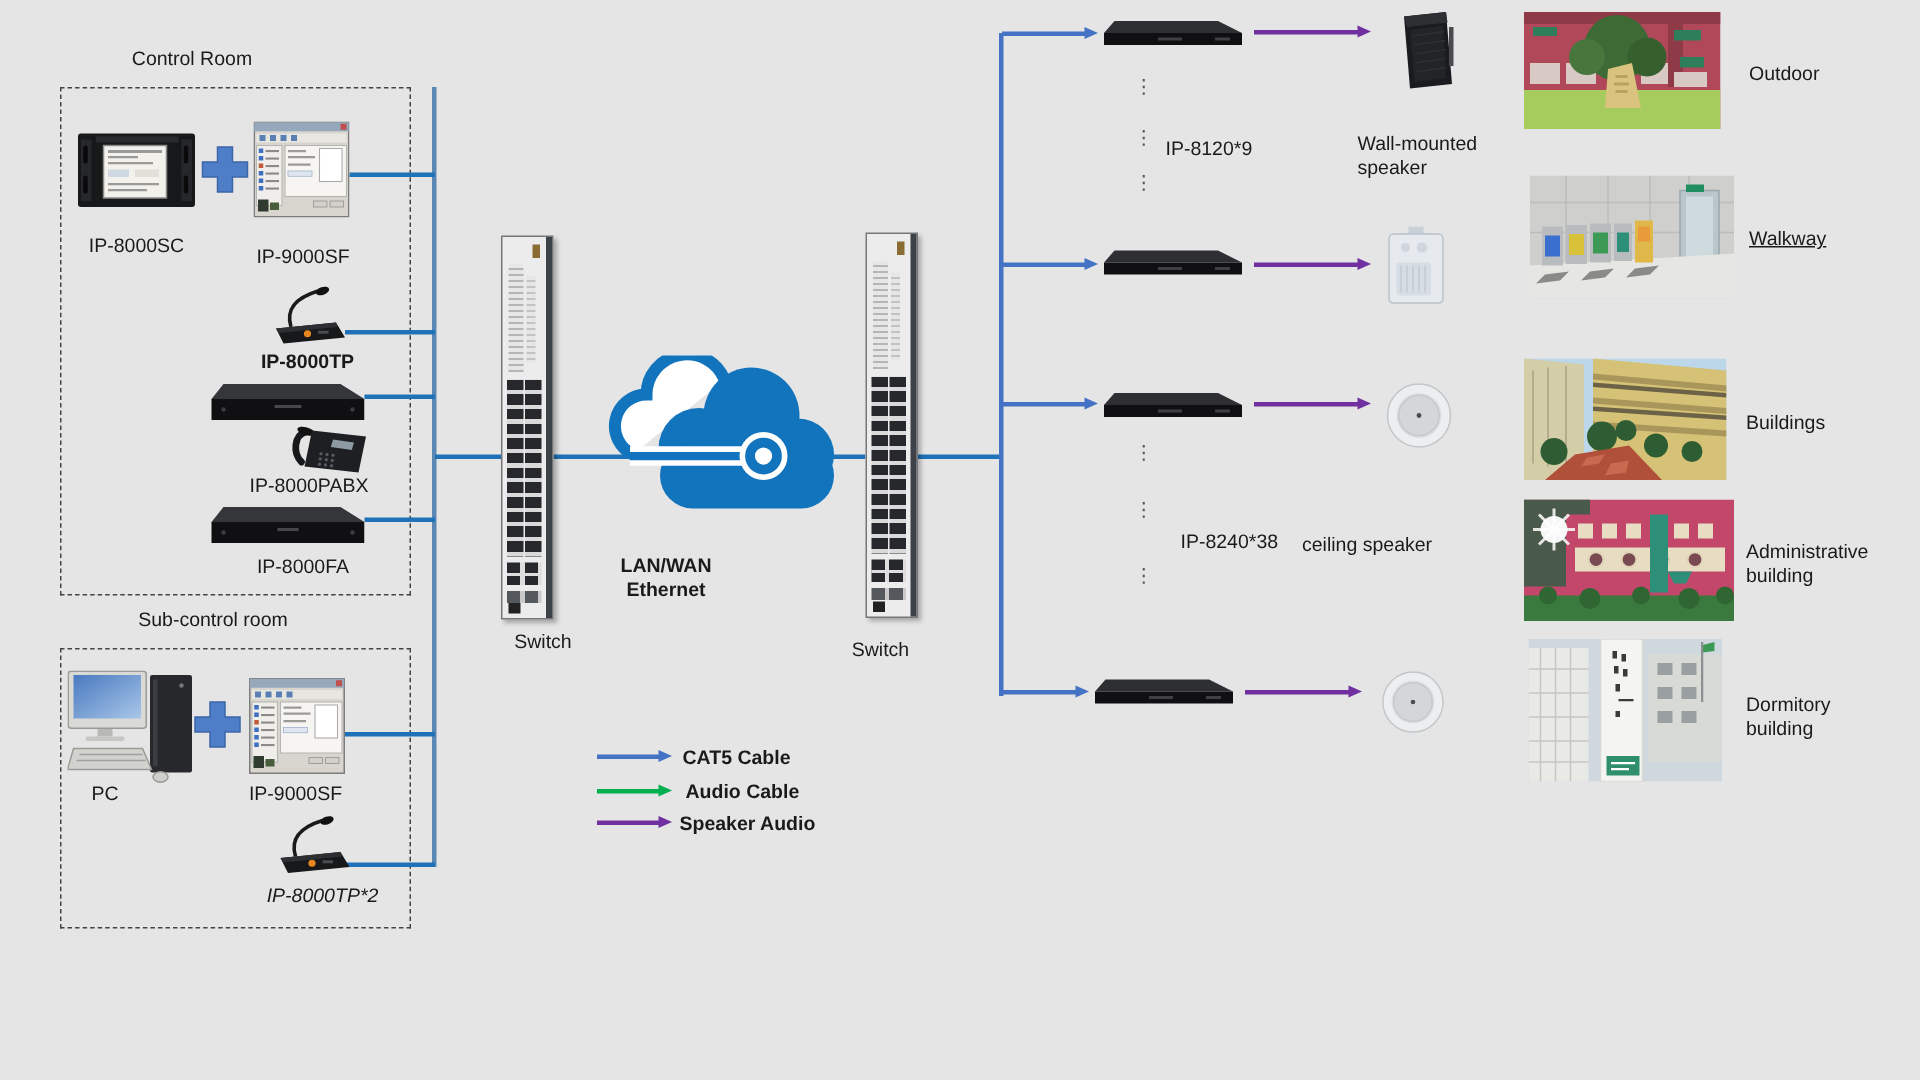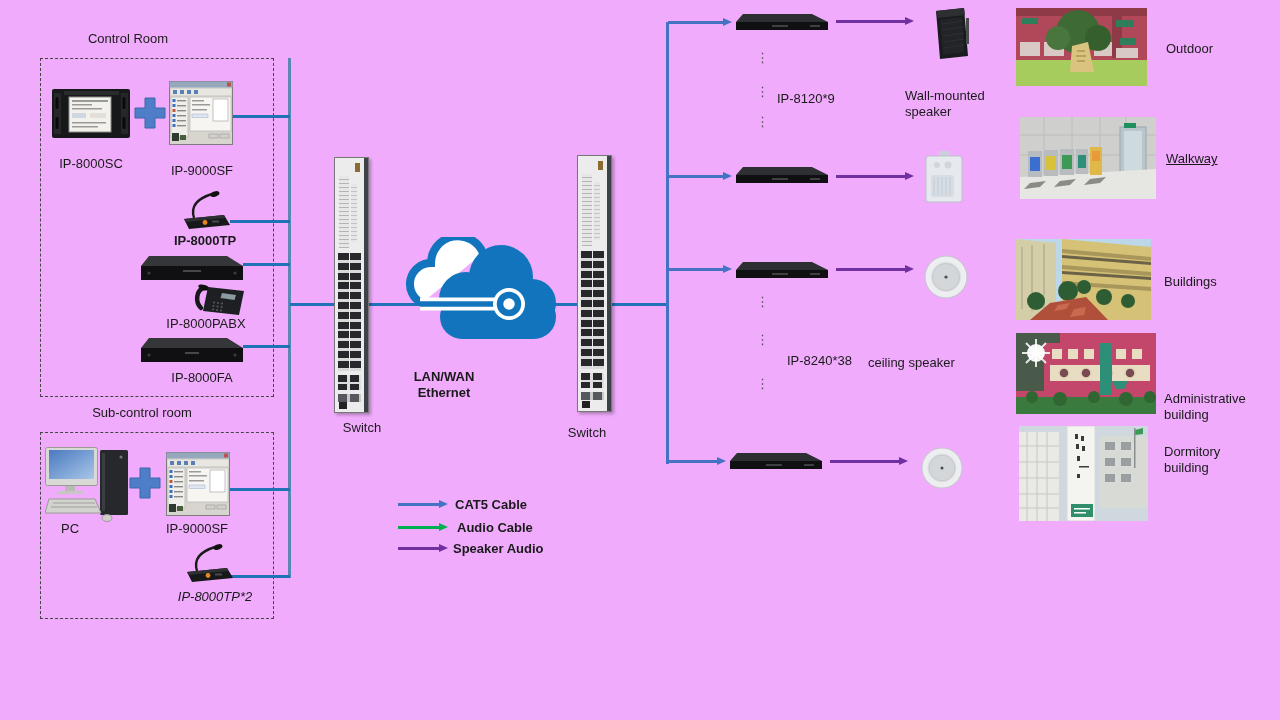--- a/index.html
+++ b/index.html
@@ -1,16 +1,16 @@
 <!DOCTYPE html>
 <html><head>
 <meta charset="utf-8">
 <style>
   html,body{margin:0;padding:0;background:#fff;}
-  #canvas{position:relative;width:1280px;height:720px;background:#f0abfc;overflow:hidden;
+  #canvas{position:relative;width:1280px;height:720px;background:#e5e5e5;overflow:hidden;
           font-family:"Liberation Sans",sans-serif;color:#1a1a1a;}
   .abs{position:absolute;}
   .lbl{position:absolute;font-size:13px;line-height:16px;color:#1a1a1a;}
   .ctr{text-align:center;}
   .bold{font-weight:bold;}
   .dashed-box{position:absolute;border:1px dashed #444;}
   .ln{position:absolute;background:#1f72b8;}
   .busL{position:absolute;width:3px;background:#5b87b5;}
   .busR{position:absolute;width:3px;background:#4472c4;}
   .arrow{position:absolute;height:9px;}
@@ -546,21 +546,21 @@
       </g>
     <rect x="0" y="64" width="140" height="17" fill="#3a7a3e"></rect>
     <g fill="#2f6632">
         <circle cx="16" cy="64" r="6"></circle>
         <circle cx="44" cy="66" r="7"></circle>
         <circle cx="78" cy="64" r="6"></circle>
         <circle cx="110" cy="66" r="7"></circle>
         <circle cx="134" cy="64" r="6"></circle>
       </g>
   </svg>
-  <div class="lbl" style="left:1164px;top:360px;width:110px;margin-top:31px;">Administrative building</div>
+  <div class="lbl" style="left:1164px;top:360px;width:110px;">Administrative building</div>
 
   <svg class="abs" style="left:1019px;top:426px;" width="129" height="95" viewBox="0 0 129 95">
     <rect width="129" height="95" fill="#cfd8de"></rect>
     <rect x="0" y="6" width="40" height="89" fill="#e9e9e6"></rect>
     <g stroke="#c6c6c2" stroke-width="1">
       <line x1="8" y1="6" x2="8" y2="95"></line>
         <line x1="18" y1="6" x2="18" y2="95"></line>
         <line x1="28" y1="6" x2="28" y2="95"></line>
       <line x1="0" y1="20" x2="40" y2="20"></line>
         <line x1="0" y1="36" x2="40" y2="36"></line>
@@ -588,15 +588,15 @@
         <rect x="102" y="48" width="10" height="8"></rect>
       </g>
     <polygon points="116,4 124,2 124,8 116,9" fill="#3c9a56"></polygon>
     <rect x="115" y="2" width="1.5" height="40" fill="#8a8f92"></rect>
     <rect x="52" y="78" width="22" height="13" fill="#2f8f6a"></rect>
     <g fill="#ffffff">
         <rect x="55" y="82" width="16" height="1.5"></rect>
         <rect x="55" y="86" width="12" height="1.5"></rect>
       </g>
   </svg>
-  <div class="lbl" style="left:1164px;top:444px;width:100px;">Dormitory building</div>
+  <div class="lbl" style="left:1164px;top:462px;width:100px;">Dormitory building</div>
 
 </div>
 
 </body></html>

